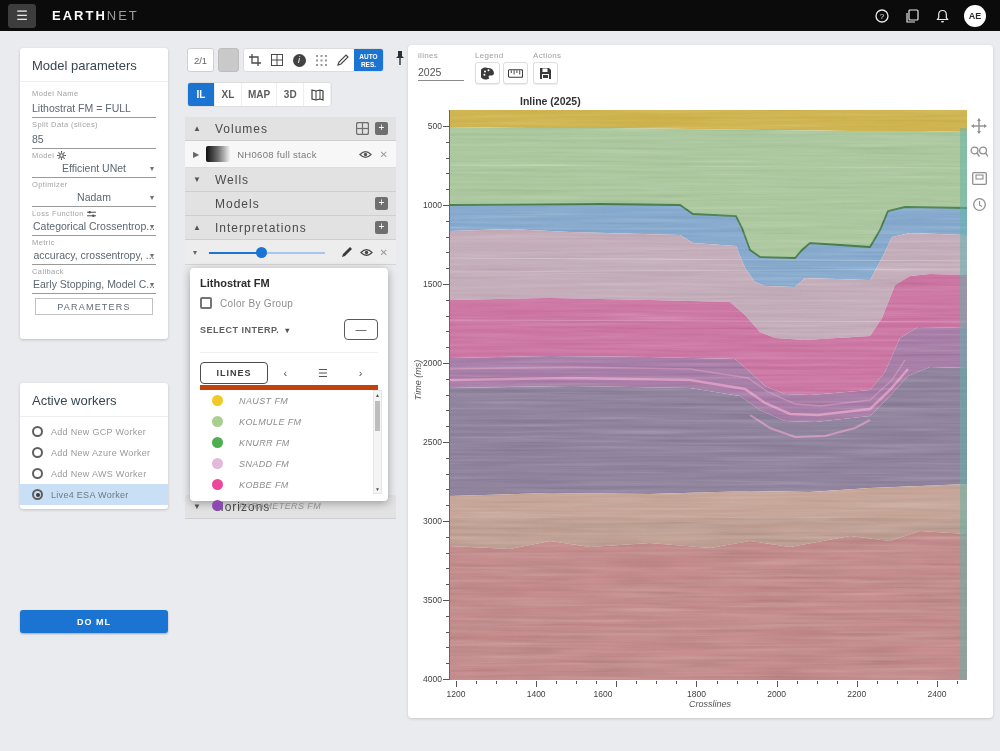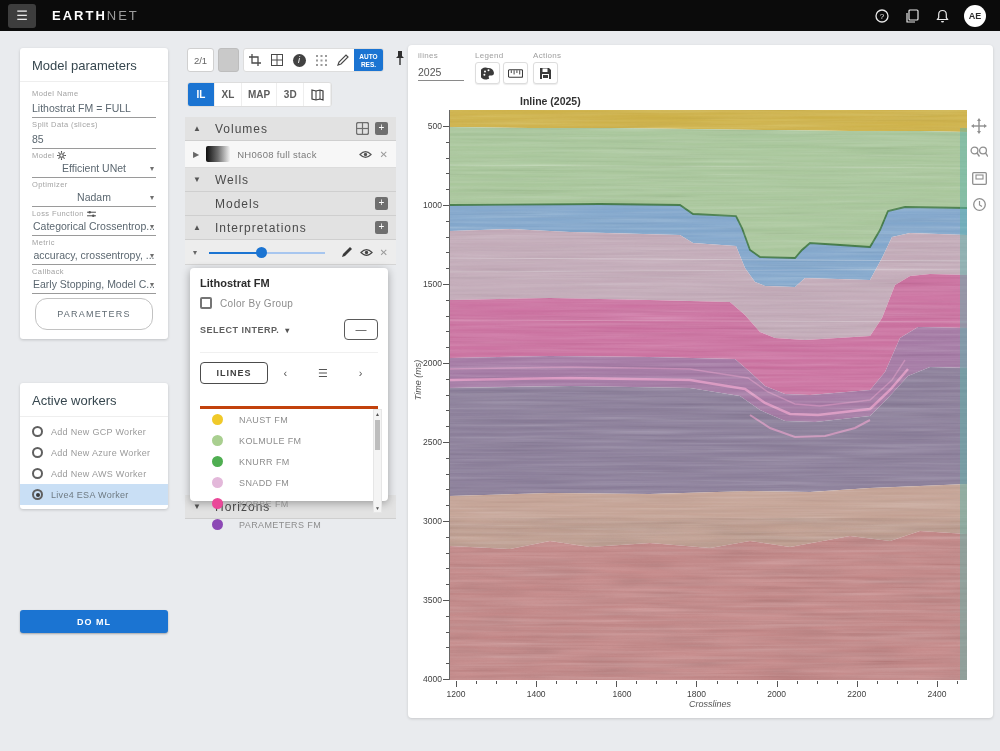--- a/index.html
+++ b/index.html
@@ -20,21 +20,21 @@
   
   .card { position:absolute; background:#fff; border-radius:3px; box-shadow:0 1px 3px rgba(0,0,0,.18); }
   .card-title { font-size:13px; color:#37474f; padding:10px 12px 8px 12px; border-bottom:1px solid #eee; }
   #model-card { left:20px; top:48px; width:148px; height:291px; }
   .fields { padding:7px 12px 0 12px; }
   .field { margin-bottom:2px; position:relative; }
   .field-label { font-size:7.5px; color:#a3a3a3; letter-spacing:.4px; display:flex; align-items:center; gap:3px; }
   .field-value { font-size:10.5px; color:#5b6770; border-bottom:1px solid #9a9a9a; padding:2px 0 3px 0; width:100%; background:transparent; border-top:none;border-left:none;border-right:none; font-family:"Liberation Sans",sans-serif; }
   .select-field { position:relative;text-align:center; }
   .select-caret { position:absolute; right:2px; bottom:5px; font-size:8px; color:#6f6f6f; }
-  .outline-btn { display:block; margin:4px auto 0 auto; width:118px; height:32px; border:1px solid #c2c2c2; border-radius:12px; background:#fff; color:#5f6a72; font-size:9px; letter-spacing:1.2px; cursor:pointer; font-family:"Liberation Sans",sans-serif; }
+  .outline-btn { display:block; margin:4px auto 0 auto; width:118px; height:17px; border:1px solid #c2c2c2; border-radius:0; background:#fff; color:#5f6a72; font-size:9px; letter-spacing:1.2px; cursor:pointer; font-family:"Liberation Sans",sans-serif; }
 
   #workers-card { left:20px; top:383px; width:148px; height:126px; }
   .worker-row { display:flex; align-items:center; gap:8px; height:21px; padding-left:12px; font-size:9px; color:#9a9a9a; letter-spacing:.3px; cursor:pointer; }
   .worker-row.selected { background:#c9dff5; color:#6e7a82; }
   .radio { width:11px; height:11px; border:2px solid #5f5f5f; border-radius:50%; flex:0 0 auto; position:relative; }
   .worker-row.selected .radio::after { content:""; position:absolute; left:1.5px; top:1.5px; width:4px; height:4px; background:#3a3a3a; border-radius:50%; }
 
   .do-ml { position:absolute; left:20px; top:610px; width:148px; height:23px; background:#1b74d2; color:#fff; border:none; border-radius:3px; font-size:9px; font-weight:700; letter-spacing:1px; cursor:pointer; box-shadow:0 1px 2px rgba(0,0,0,.3); font-family:"Liberation Sans",sans-serif; }
 
   
@@ -78,21 +78,21 @@
   .chk-label { font-size:10px; color:#8d8d8d; letter-spacing:.3px; }
   .select-row { display:flex; align-items:center; margin-top:10px; }
   .select-interp { font-size:9px; font-weight:700; color:#5f5f5f; letter-spacing:.5px; cursor:pointer; }
   .select-interp .select-caret2 { font-size:8px; margin-left:6px; color:#555; }
   .minus-btn { margin-left:auto; width:34px; height:21px; border:1.5px solid #5a5a5a; border-radius:4px; background:#fff; color:#444; font-size:11px; line-height:1; cursor:pointer; }
   .ilines-row { display:flex; align-items:center; margin-top:12px; border-top:1px solid #f0f0f0; padding-top:9px; }
   .ilines-btn { width:68px; height:22px; border:1.5px solid #4c4c4c; border-radius:4px; background:#fff; font-size:9px; font-weight:700; letter-spacing:1px; color:#3d3d3d; cursor:pointer; font-family:"Liberation Sans",sans-serif; }
   .nav-ic { color:#555; font-size:11px; cursor:pointer; }
   .ilines-row .spread { display:flex; flex:1; justify-content:space-around; align-items:center; }
   .proj-row { margin-top:11px; border-top:1px solid #f0f0f0; padding-top:8px; }
-  .fm-list { margin-top:22px; height:104px; position:relative; border-top:3px solid #c2410c; }
+  .fm-list { margin-top:1px; height:104px; position:relative; border-top:5px solid #c2410c;font-style:italic; }
   .fm-row { display:flex; align-items:center; gap:16px; height:21px; padding-left:12px; }
   .fm-dot { width:11px; height:11px; border-radius:50%; flex:0 0 auto; }
   .fm-name { font-size:9px; color:#8d8d8d; letter-spacing:.4px; }
   .fm-scroll { position:absolute; right:-4px; top:0; width:9px; height:104px; background:#f4f4f4; border:1px solid #e6e6e6; }
   .fm-scroll .arr { position:absolute; left:0; width:100%; text-align:center; font-size:5px; color:#555; cursor:pointer; }
   .fm-scroll .arr.up { top:1px; } .fm-scroll .arr.dn { bottom:1px; }
   .fm-scroll .thumb { position:absolute; left:1px; top:10px; width:5px; height:30px; background:#bdbdbd; cursor:pointer; }
 
   
   .viewer-panel { position:absolute; left:408px; top:45px; width:585px; height:673px; background:#fff; border-radius:4px; box-shadow:0 1px 3px rgba(0,0,0,.15); }
@@ -596,21 +596,21 @@
       <div class="tick-x minor" style="left: 468.84px;"></div>
       <div class="tick-x minor" style="left: 488.88px;"></div>
       <div class="tick-x minor" style="left: 508.92px;"></div>
       <div class="tick-x minor" style="left: 528.96px;"></div>
       <div class="tick-x minor" style="left: 549px;"></div>
       <div class="tick-x major" style="left: 48px;"></div>
       <div class="tick-label-x" style="left: 33px;">1200</div>
       <div class="tick-x major" style="left: 128.16px;"></div>
       <div class="tick-label-x" style="left: 113.16px;">1400</div>
       <div class="tick-x major" style="left: 208.32px;"></div>
-      <div class="tick-label-x" style="left: 199px;">1600</div>
+      <div class="tick-label-x" style="left: 180px;">1600</div>
       <div class="tick-x major" style="left: 288.48px;"></div>
       <div class="tick-label-x" style="left: 273.48px;">1800</div>
       <div class="tick-x major" style="left: 368.64px;"></div>
       <div class="tick-label-x" style="left: 353.64px;">2000</div>
       <div class="tick-x major" style="left: 448.8px;"></div>
       <div class="tick-label-x" style="left: 433.8px;">2200</div>
       <div class="tick-x major" style="left: 528.96px;"></div>
       <div class="tick-label-x" style="left: 513.96px;">2400</div>
     </div>
 

